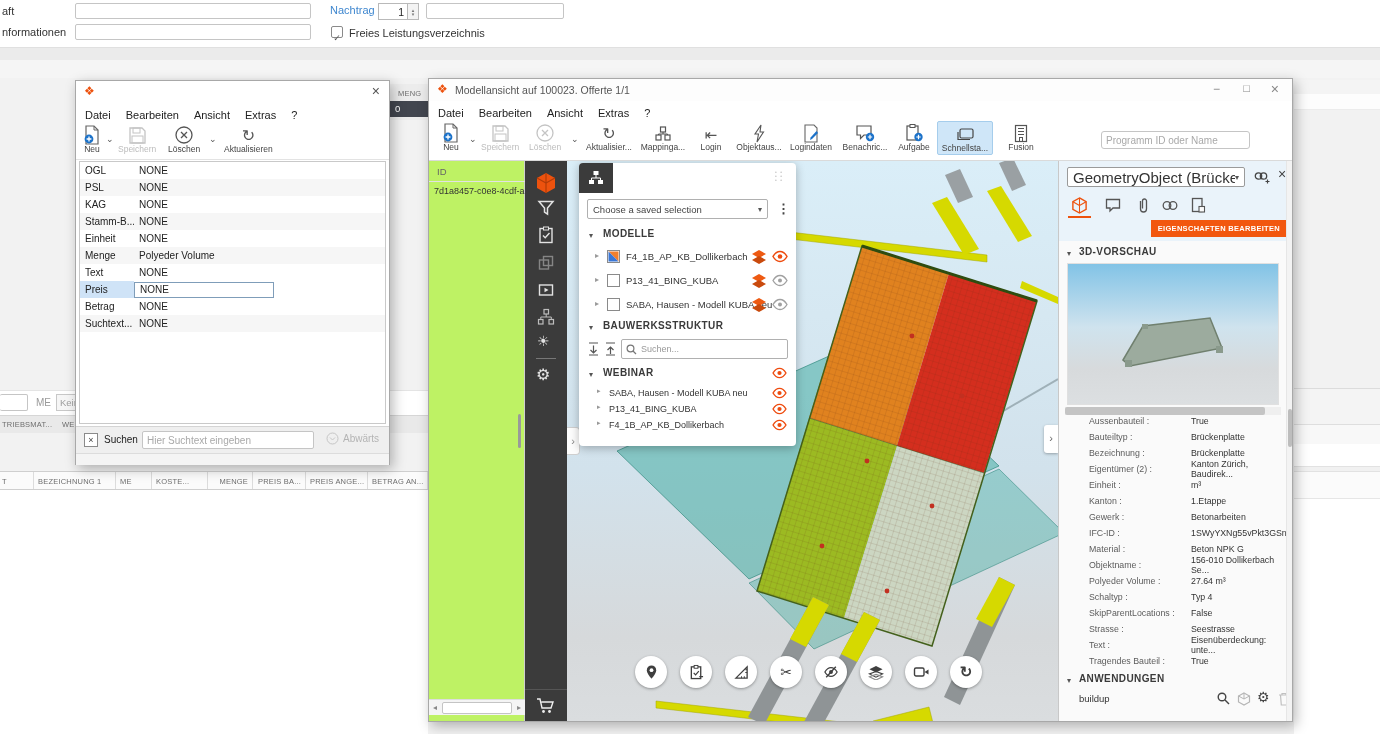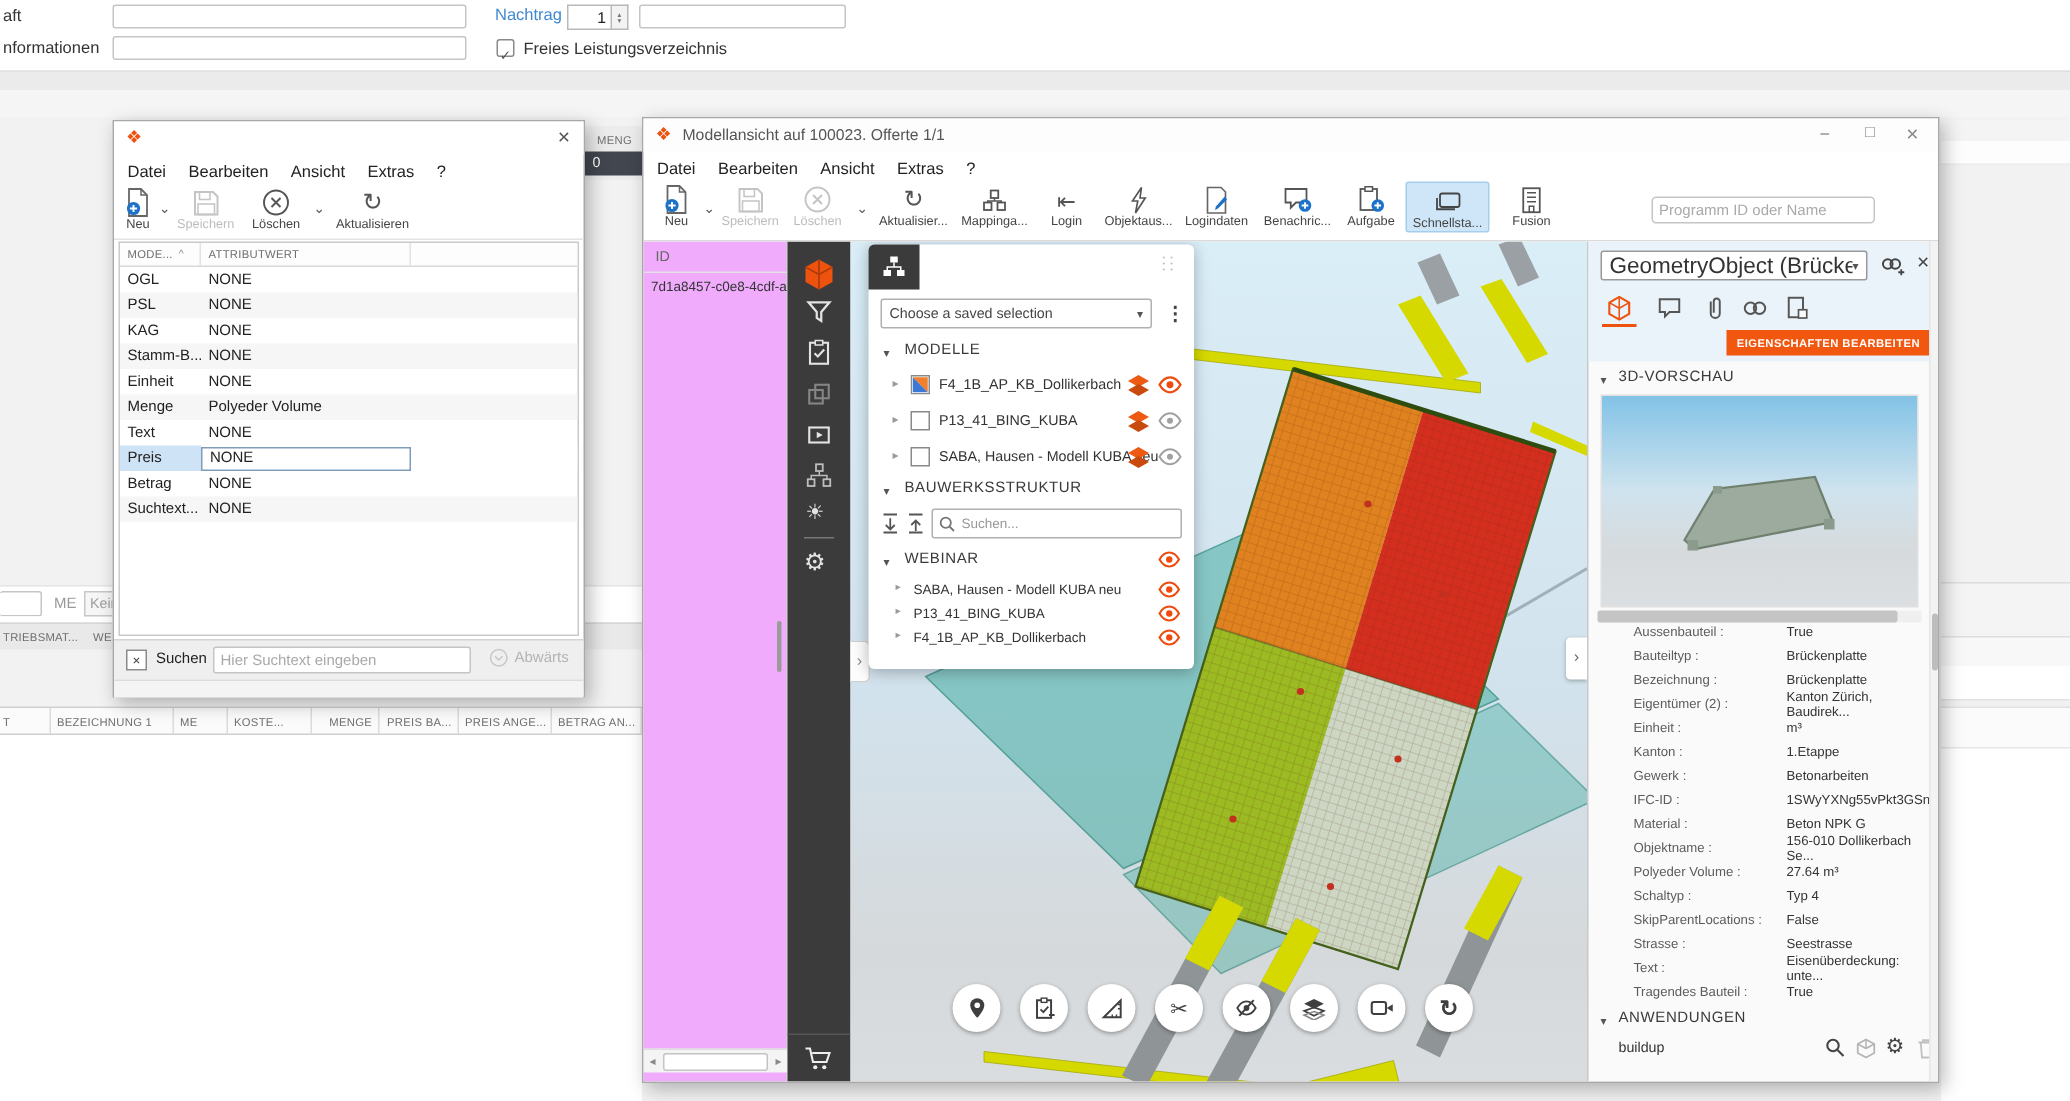--- a/index.html
+++ b/index.html
@@ -12,21 +12,21 @@
 .menu{display:flex;gap:15px;font-size:11px;color:#222;align-items:flex-end}
 .menu span{cursor:default}
 .inp{background:#fff;border:1px solid #c5c5c5;border-radius:2px;font-size:10px;color:#333;display:flex;align-items:center;padding:0 4px}
 .ph{color:#a9a9a9}
 .hdr7{font-size:7.5px;color:#6e6e6e;letter-spacing:.2px}
 .tbi{display:flex;flex-direction:column;align-items:center;font-size:8.5px;color:#444;line-height:1.1}
 .tbi .ic{height:21px;display:flex;align-items:flex-end;justify-content:center}
 .dis{color:#bcbcbc !important}
 .chev{font-size:9px;color:#555;line-height:1}
 .caret{font-size:8px;color:#555}
-.sec{font-weight:normal;font-size:10px;color:#3a3a3a;letter-spacing:.4px}
+.sec{font-weight:bold;font-size:10px;color:#3a3a3a;letter-spacing:.4px}
 .eye{display:inline-block}
 .circlebtn{position:absolute;width:32px;height:32px;border-radius:50%;background:#fff;box-shadow:0 1px 3px rgba(0,0,0,.35);display:flex;align-items:center;justify-content:center;color:#3f3f3f}
 .prow{position:absolute;left:0;width:100%;height:16px;display:flex;align-items:center}
 .prow .pl{position:absolute;left:30px;font-size:8.8px;color:#5c5c5c}
 .prow .pv{position:absolute;left:132px;font-size:8.8px;color:#333}
 .trow{display:flex;height:17px;align-items:center;font-size:10px;color:#222}
 .trow.alt{background:#f6f6f6}
 .trow .c1{width:54px;padding-left:5px;overflow:hidden;white-space:nowrap}
 .trow .c2{padding-left:5px;white-space:nowrap}
 .vline{position:absolute;top:0;bottom:0;width:1px;background:#dcdcdc}
@@ -153,29 +153,20 @@
         <span>Löschen</span>
       </div>
       <span class="a chev" style="left:133px;top:12px">⌄</span>
       <div class="a tbi" style="left:148px;top:1px">
         <span class="ic" style="font-size:16px;color:#555">↻</span>
         <span>Aktualisieren</span>
       </div>
     </div>
 
     <div class="a" style="left:3px;top:80px;width:307px;height:263px;border:1px solid #c9c9c9;background:#fff;overflow:hidden">
-      <div style="display:flex;height:16px;border-bottom:1px solid #d8d8d8;background:#fdfdfd">
-        <div class="f" style="width:54px;padding-left:5px;border-right:1px solid #e2e2e2">
-          <span class="hdr7">MODE...</span>
-          <span style="font-size:7px;color:#888;margin-left:4px">^</span>
-        </div>
-        <div class="f" style="width:140px;padding-left:5px;border-right:1px solid #e2e2e2">
-          <span class="hdr7">ATTRIBUTWERT</span>
-        </div>
-      </div>
       <div class="trow">
           <span class="c1">OGL</span>
           <span class="c2">NONE</span>
         </div>
       <div class="trow alt">
           <span class="c1">PSL</span>
           <span class="c2">NONE</span>
         </div>
       <div class="trow">
           <span class="c1">KAG</span>
@@ -355,21 +346,21 @@
         </span>
         <span>Fusion</span>
       </div>
       <div class="a inp" style="left:672px;top:12px;width:149px;height:18px;border-radius:3px">
         <span class="ph">Programm ID oder Name</span>
       </div>
     </div>
 
     <div class="a" style="left:0;top:82px;width:863px;height:560px;overflow:hidden">
 
-      <div class="a" style="left:0;top:0;width:96px;height:560px;background:#f0abfc;border-right:1px solid #cfcfcf">
+      <div class="a" style="left:0;top:0;width:96px;height:560px;background:#bef264;border-right:1px solid #cfcfcf">
         <span class="a" style="left:8px;top:5px;font-size:9.5px;color:#666">ID</span>
         <div class="a" style="left:0;top:20px;width:96px;height:1px;background:#e2e2e2"></div>
         <span class="a" style="left:5px;top:25px;font-size:9px;color:#333;white-space:nowrap">7d1a8457-c0e8-4cdf-a...</span>
         <div class="a" style="left:89px;top:253px;width:3px;height:34px;background:#9a9a9a;border-radius:2px"></div>
 
         <div class="a f" style="left:0;top:538px;width:96px;height:16px;background:#f4f4f4;border-top:1px solid #ddd">
           <span style="width:12px;text-align:center;font-size:8px;color:#888">◂</span>
           <div style="flex:1;height:12px;margin:0 1px;background:#fff;border:1px solid #c4c4c4;border-radius:2px"></div>
           <span style="width:12px;text-align:center;font-size:8px;color:#888">▸</span>
         </div>

